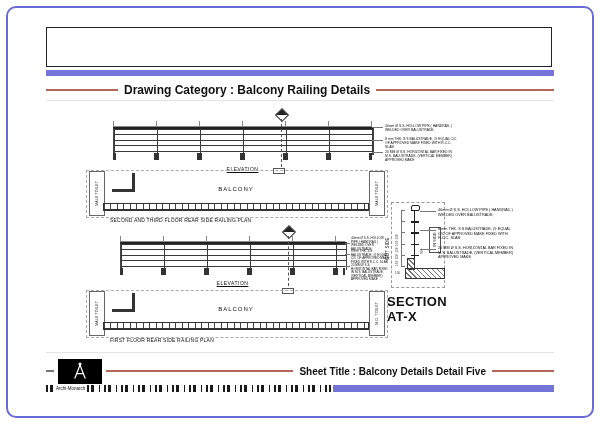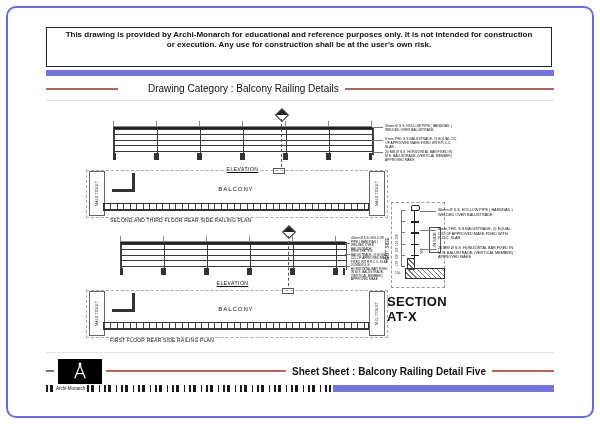--- a/index.html
+++ b/index.html
@@ -11,21 +11,21 @@
   
   .disclaimer{left:46px;top:27px;width:506px;height:40px;border:1.5px solid #222;
               text-align:center;padding-top:2px;box-sizing:border-box;}
   .disc-title{font-size:9px;font-weight:bold;text-decoration:underline;}
   .disc-body{font-size:8px;font-weight:bold;line-height:1.3;padding:0 14px;}
 
   .bar{height:6px;background:#7474d9;}
 
   .cat-row{left:46px;top:83px;width:508px;display:flex;align-items:center;}
   .redline{height:2px;background:#b2675b;}
-  .cat-title{font-size:10px;font-weight:normal;white-space:nowrap;padding:0 6px;margin-left:24px;}
+  .cat-title{font-size:12px;font-weight:bold;white-space:nowrap;padding:0 6px;}
   .hair{height:1px;background:#e2e2ee;}
 
   
   .dimline{border-bottom:1px solid #888;
            background:repeating-linear-gradient(90deg,#888 0 1px,transparent 1px 43px);}
   .elev-rails{border-top:2px solid #222;border-left:1px solid #444;border-right:1px solid #444;
            background-image:
              repeating-linear-gradient(90deg,#3a3a3a 0 1.3px,transparent 1.3px 43px),
              repeating-linear-gradient(180deg,#3a3a3a 0 1px,transparent 1px 5.4px);}
   .elev-base{background:repeating-linear-gradient(90deg,#333 0 5px,transparent 5px 43px);
@@ -75,21 +75,20 @@
   .brand-text{font-size:4.5px;white-space:nowrap;}
   .purple-end{height:7px;background:#7474d9;}
 </style>
 </head>
 <body>
 
 <div class="page">
   <div class="page-border abs"></div>
 
   <div class="abs disclaimer">
-    <div class="disc-body">This drawing is provided by Archi-Monarch for educational and reference purposes only. It is not intended for construction or execution. Any use for construction shall be at the user's own risk.</div>
   </div>
   <div class="abs bar" style="left:46px;top:70px;width:508px;"></div>
 
   <div class="abs cat-row">
     <div class="redline" style="width:72px;"></div>
     <div class="cat-title">Drawing Category : Balcony Railing Details</div>
     <div class="redline" style="flex:1;"></div>
   </div>
   <div class="abs hair" style="left:46px;top:100px;width:508px;"></div>
 
@@ -170,21 +169,21 @@
   <div class="abs hair" style="left:46px;top:352px;width:508px;"></div>
   <div class="abs title-row">
     <div class="redline" style="width:8px;background:#777;"></div>
     <div class="logo" style="margin:0 4px;">
       <svg width="18" height="20" viewBox="0 0 24 26">
         <circle cx="12" cy="3.5" r="2" fill="#fff"></circle>
         <path d="M12 5 L5 23 M12 5 L19 23 M7.2 16.5 L16.8 16.5" stroke="#fff" stroke-width="1.6" fill="none"></path>
       </svg>
     </div>
     <div class="redline" style="flex:1;"></div>
-    <div class="sheet-title">Sheet Sheet : Balcony Railing Detail Five</div>
+    <div class="sheet-title">Sheet Title : Balcony Details Detail Five</div>
     <div class="redline" style="width:62px;"></div>
   </div>
 
   <div class="abs brand-row">
     <div class="barcode" style="width:8px;"></div>
     <div class="brand-text">Archi-Monarch</div>
     <div class="barcode" style="width:244px;"></div>
     <div class="purple-end" style="flex:1;"></div>
   </div>
 </div>

